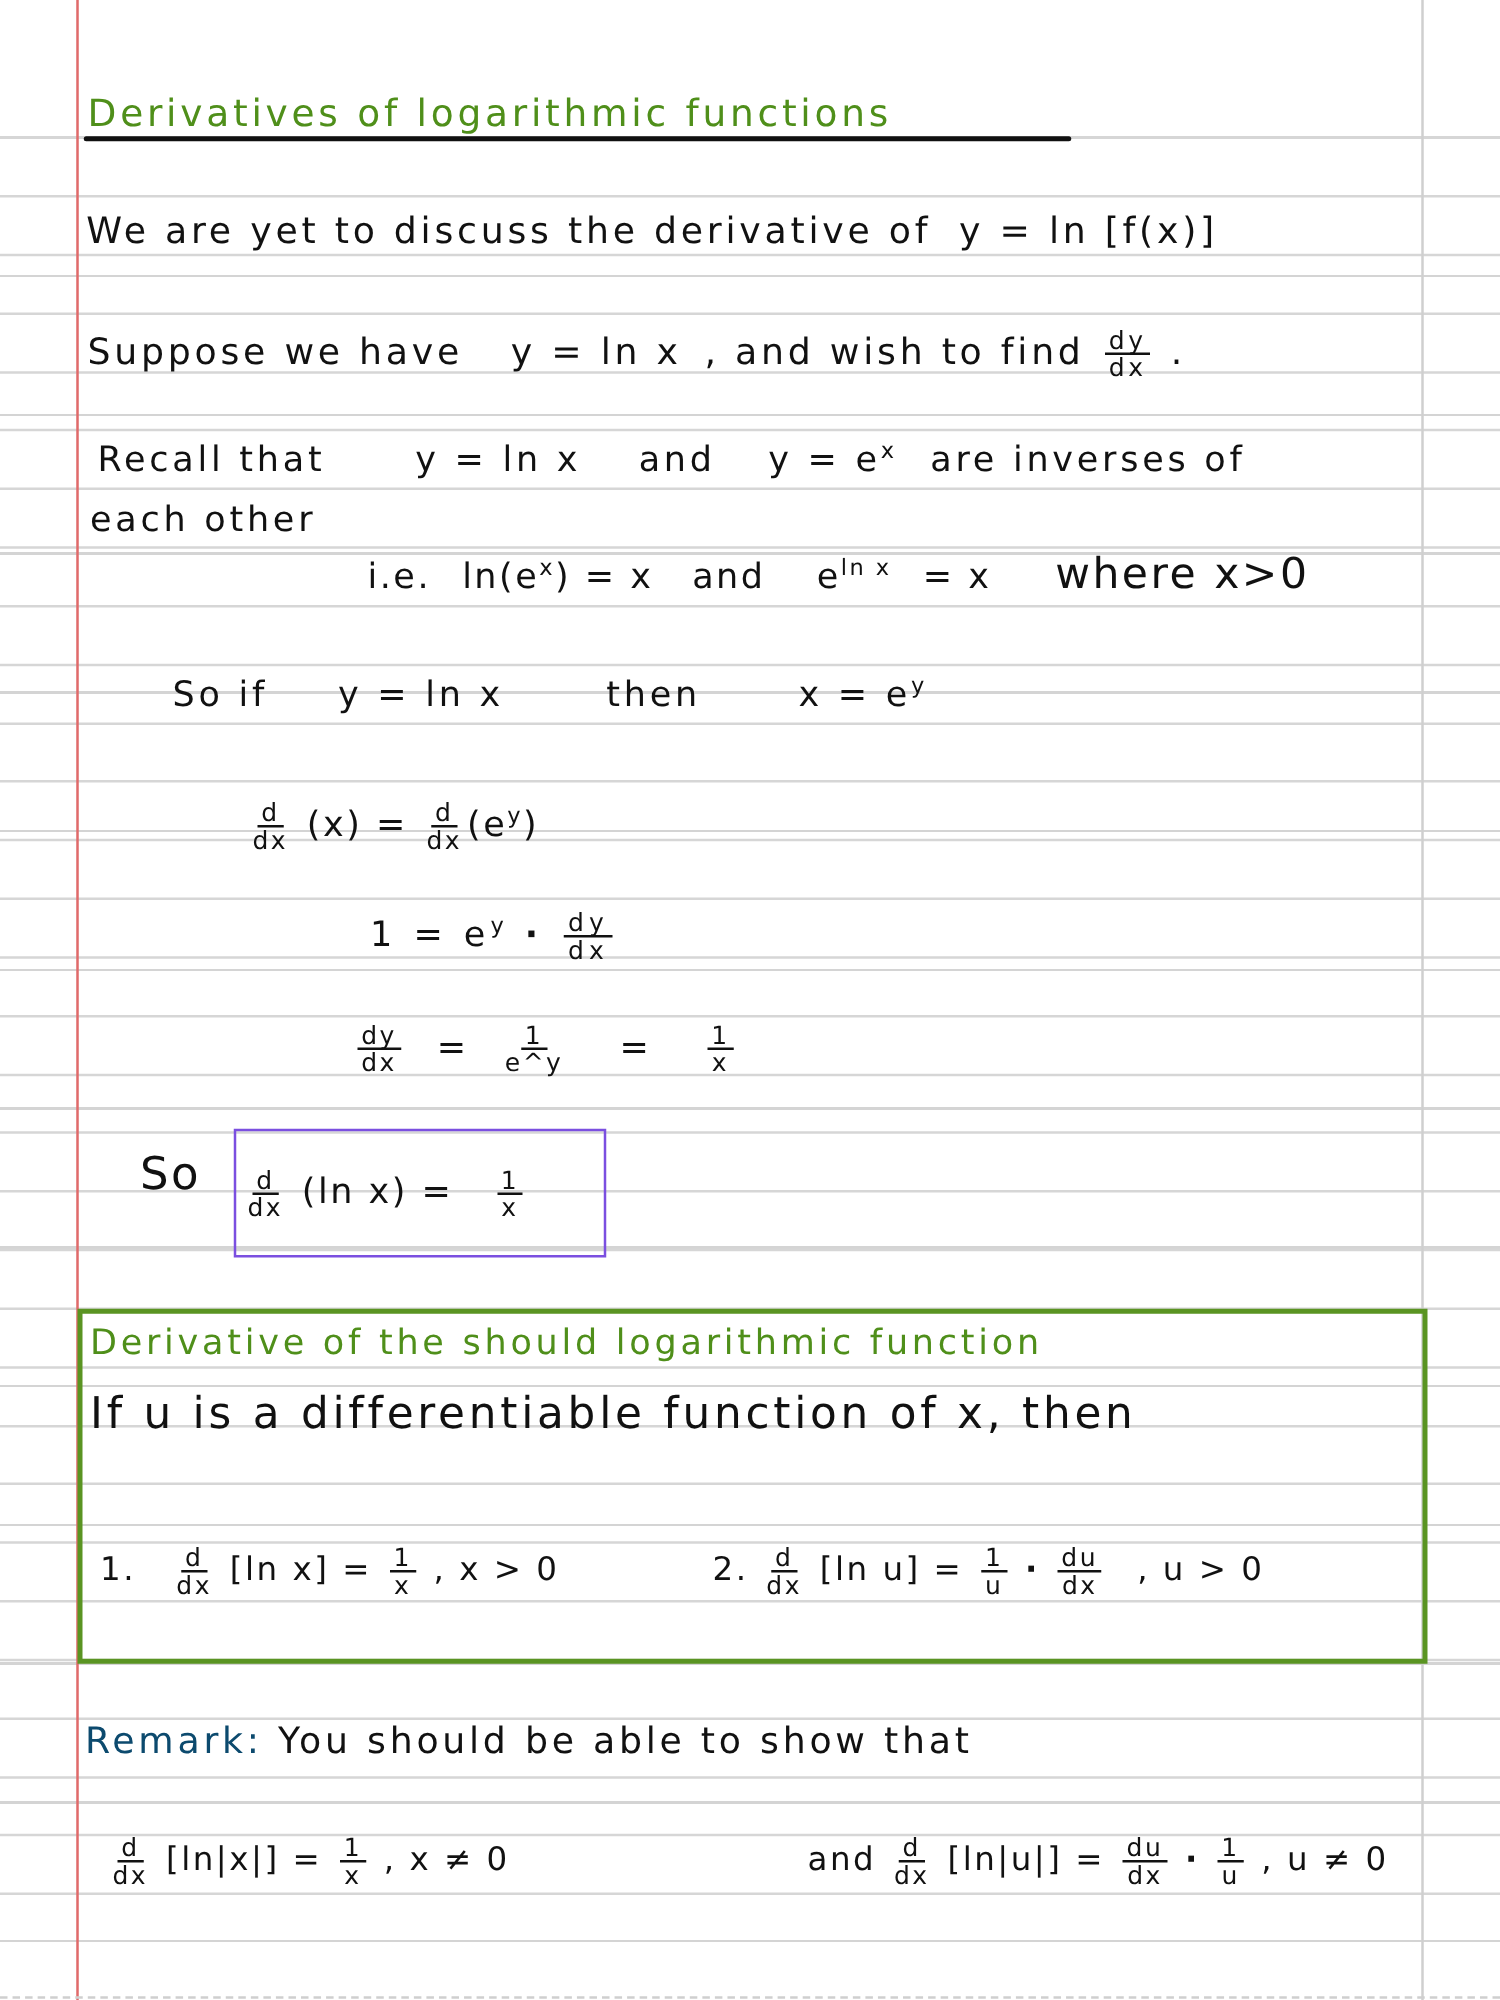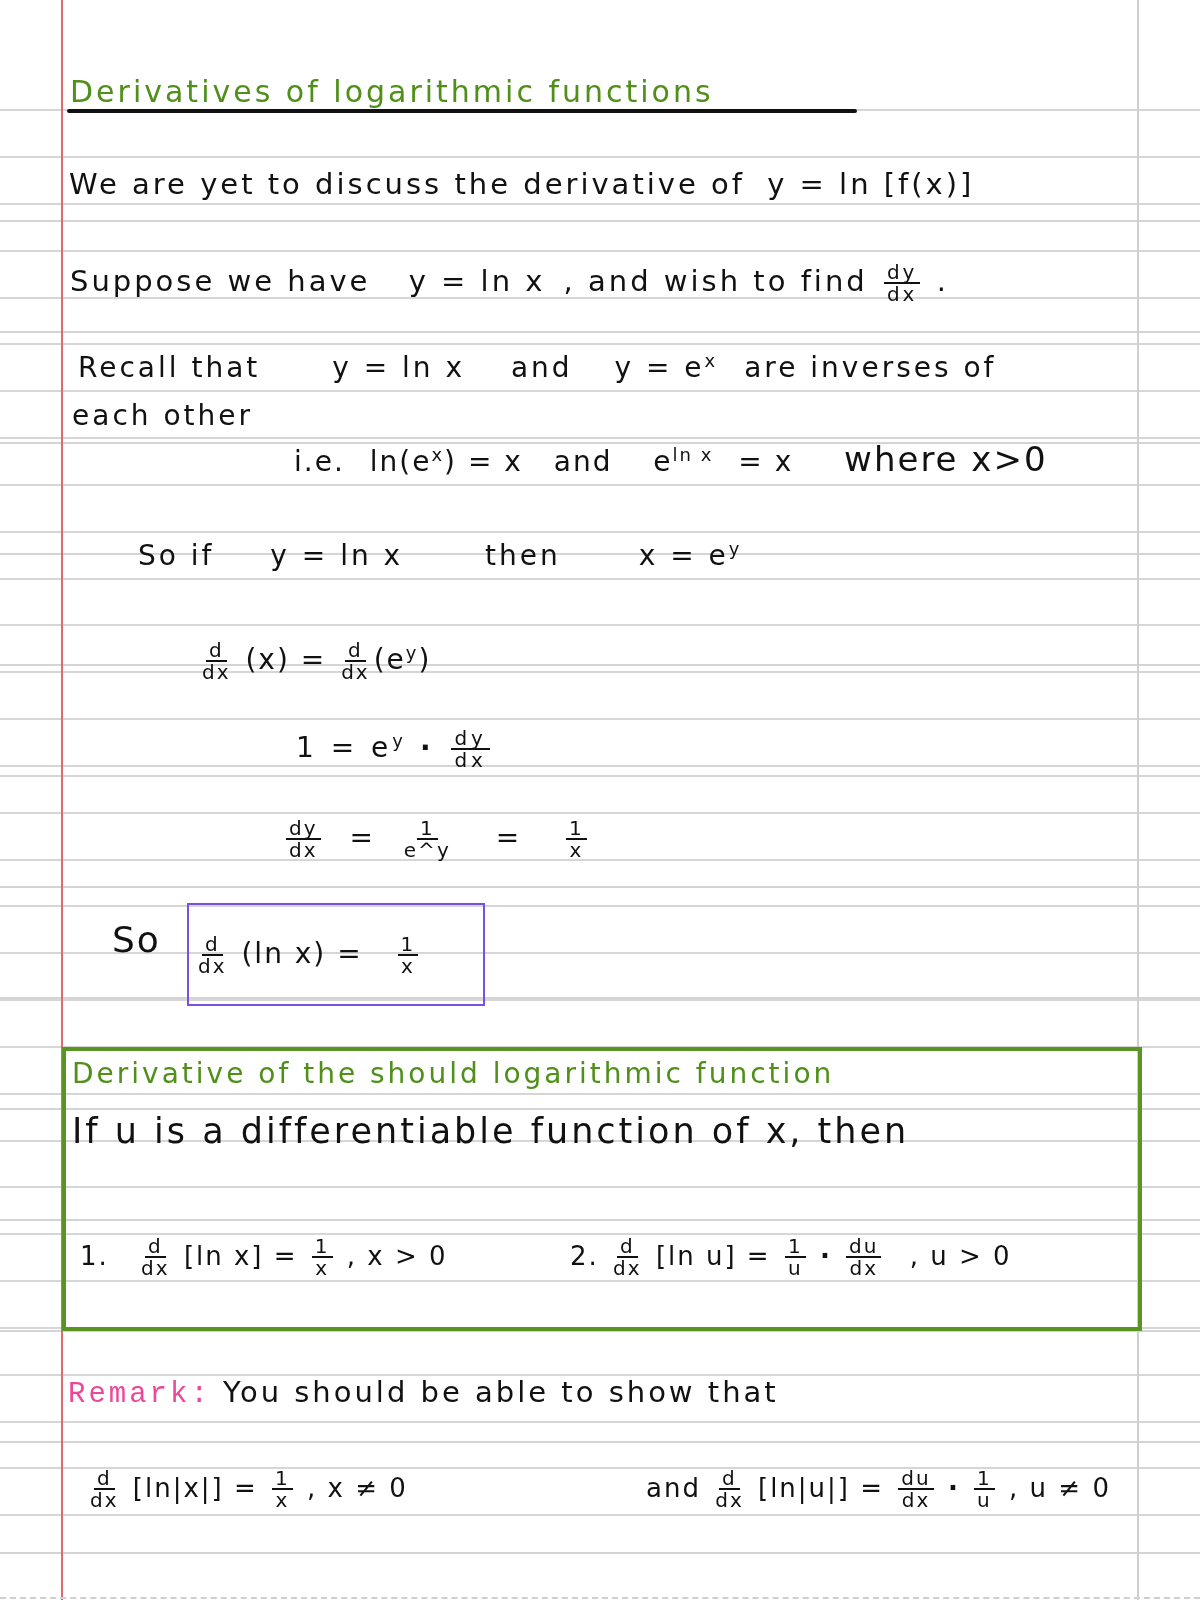--- a/index.html
+++ b/index.html
@@ -7,21 +7,21 @@
        font-family:"DejaVu Sans",sans-serif;color:#111;}
   .page{position:absolute;left:0;top:0;width:1200px;height:1600px;
     background-image:repeating-linear-gradient(to bottom, transparent 0px, transparent 109px, #d4d4d4 109px, #d4d4d4 111px, transparent 111px);
   }
   .rule{position:absolute;left:0;width:1200px;height:2px;background:#d6d6d6;}
   .margin-line{position:absolute;left:61px;top:0;width:1.5px;height:1600px;background:#e06a6a;}
   .right-line{position:absolute;left:1137px;top:0;width:1.5px;height:1600px;background:#cfcfcf;}
   .dashed{position:absolute;left:0;top:1597px;width:1200px;height:0;border-top:2px dashed #cfcfcf;}
   .t{position:absolute;white-space:nowrap;font-size:28px;line-height:32px;letter-spacing:1.5px;}
   .green{color:#4f8f1a;}
-  .red{color:#ec4899;font-family:Liberation Mono, monospace;}
+  .red{color:#0c4a6e;}
   .underline{position:absolute;left:67px;top:109px;width:433px;height:4px;background:#111;border-radius:2px;}
   .frac{display:inline-flex;flex-direction:column;align-items:center;vertical-align:middle;font-size:20px;line-height:20px;margin:0 4px;}
   .frac .num{border-bottom:2px solid #111;padding:0 3px;}
   .sup{font-size:18px;vertical-align:super;line-height:0;}
   .box-purple{position:absolute;left:187px;top:903px;width:294px;height:99px;border:2.5px solid #7b4fe0;}
   .box-green{position:absolute;left:62px;top:1047px;width:1072px;height:276px;border:4px solid #5a9422;}
 </style>
 </head>
 <body>
 

